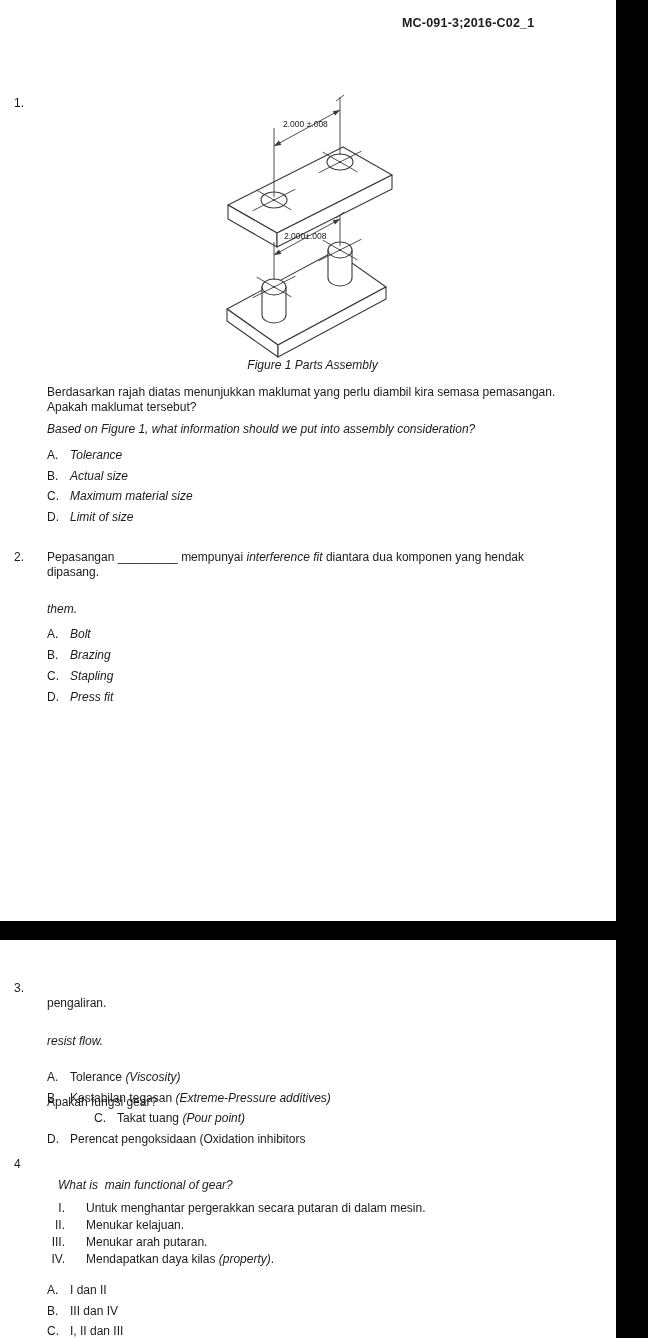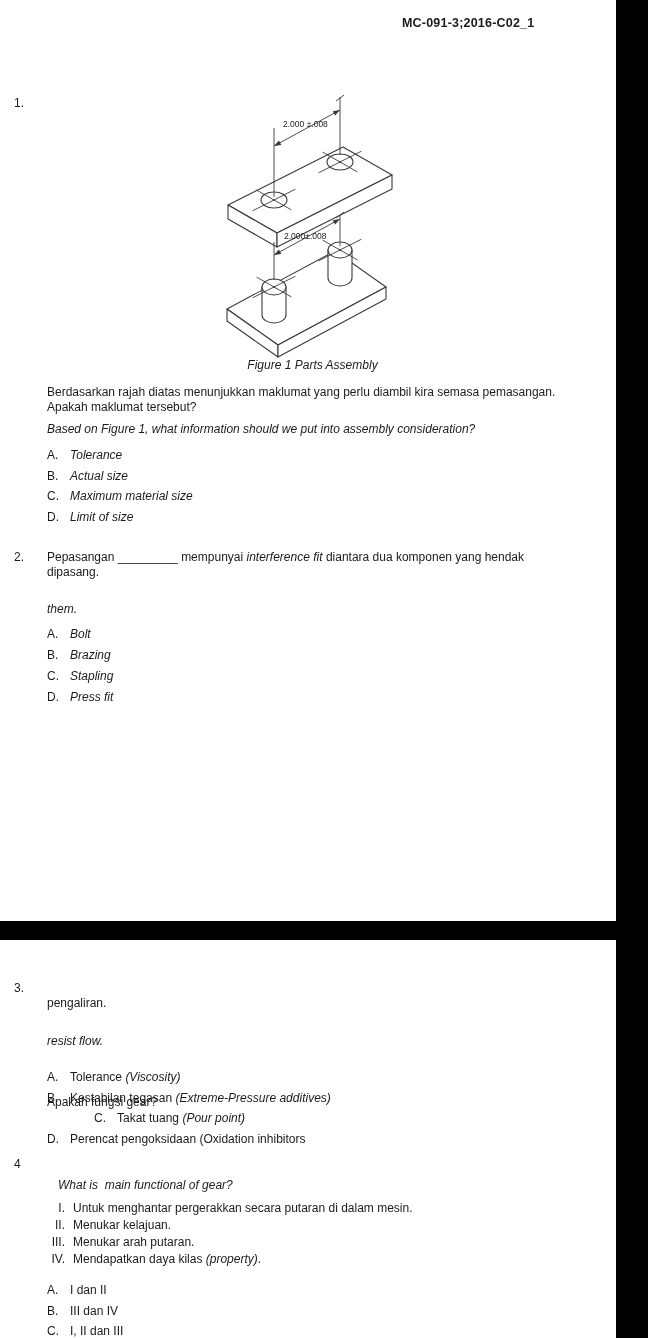--- a/index.html
+++ b/index.html
@@ -7,21 +7,21 @@
   .page {
     position:relative; width:648px; height:1338px; background:#ffffff; overflow:hidden;
     font-family:"Liberation Sans","DejaVu Sans",sans-serif; font-size:12px; color:#1b1b1b;padding-left:12px;
   }
   .abs { position:absolute; white-space:pre; line-height:14px; }
   .em { font-style:italic; }
   .bold { font-weight:bold; letter-spacing:.2px; font-size:12.5px; }
   .caption { text-align:center; font-style:italic; }
   .letter { display:inline-block; width:23px; }
   .numeral { display:inline-block; width:25px; text-align:right; }
-  .rtext { margin-left:8px; }
+  .rtext { margin-left:21px; }
   .band { position:absolute; background:#000; }
   .thin { stroke:#3a3a3a; stroke-width:0.9; fill:none; }
   .face { fill:#ffffff; stroke:#3a3a3a; stroke-width:1.1; stroke-linejoin:round; }
   .arrow { fill:#3a3a3a; stroke:none; }
   .dimtext { font-family:"Liberation Sans","DejaVu Sans",sans-serif; font-size:8.5px; fill:#222; }
 </style>
 </head>
 <body>
 
 <div class="page">

